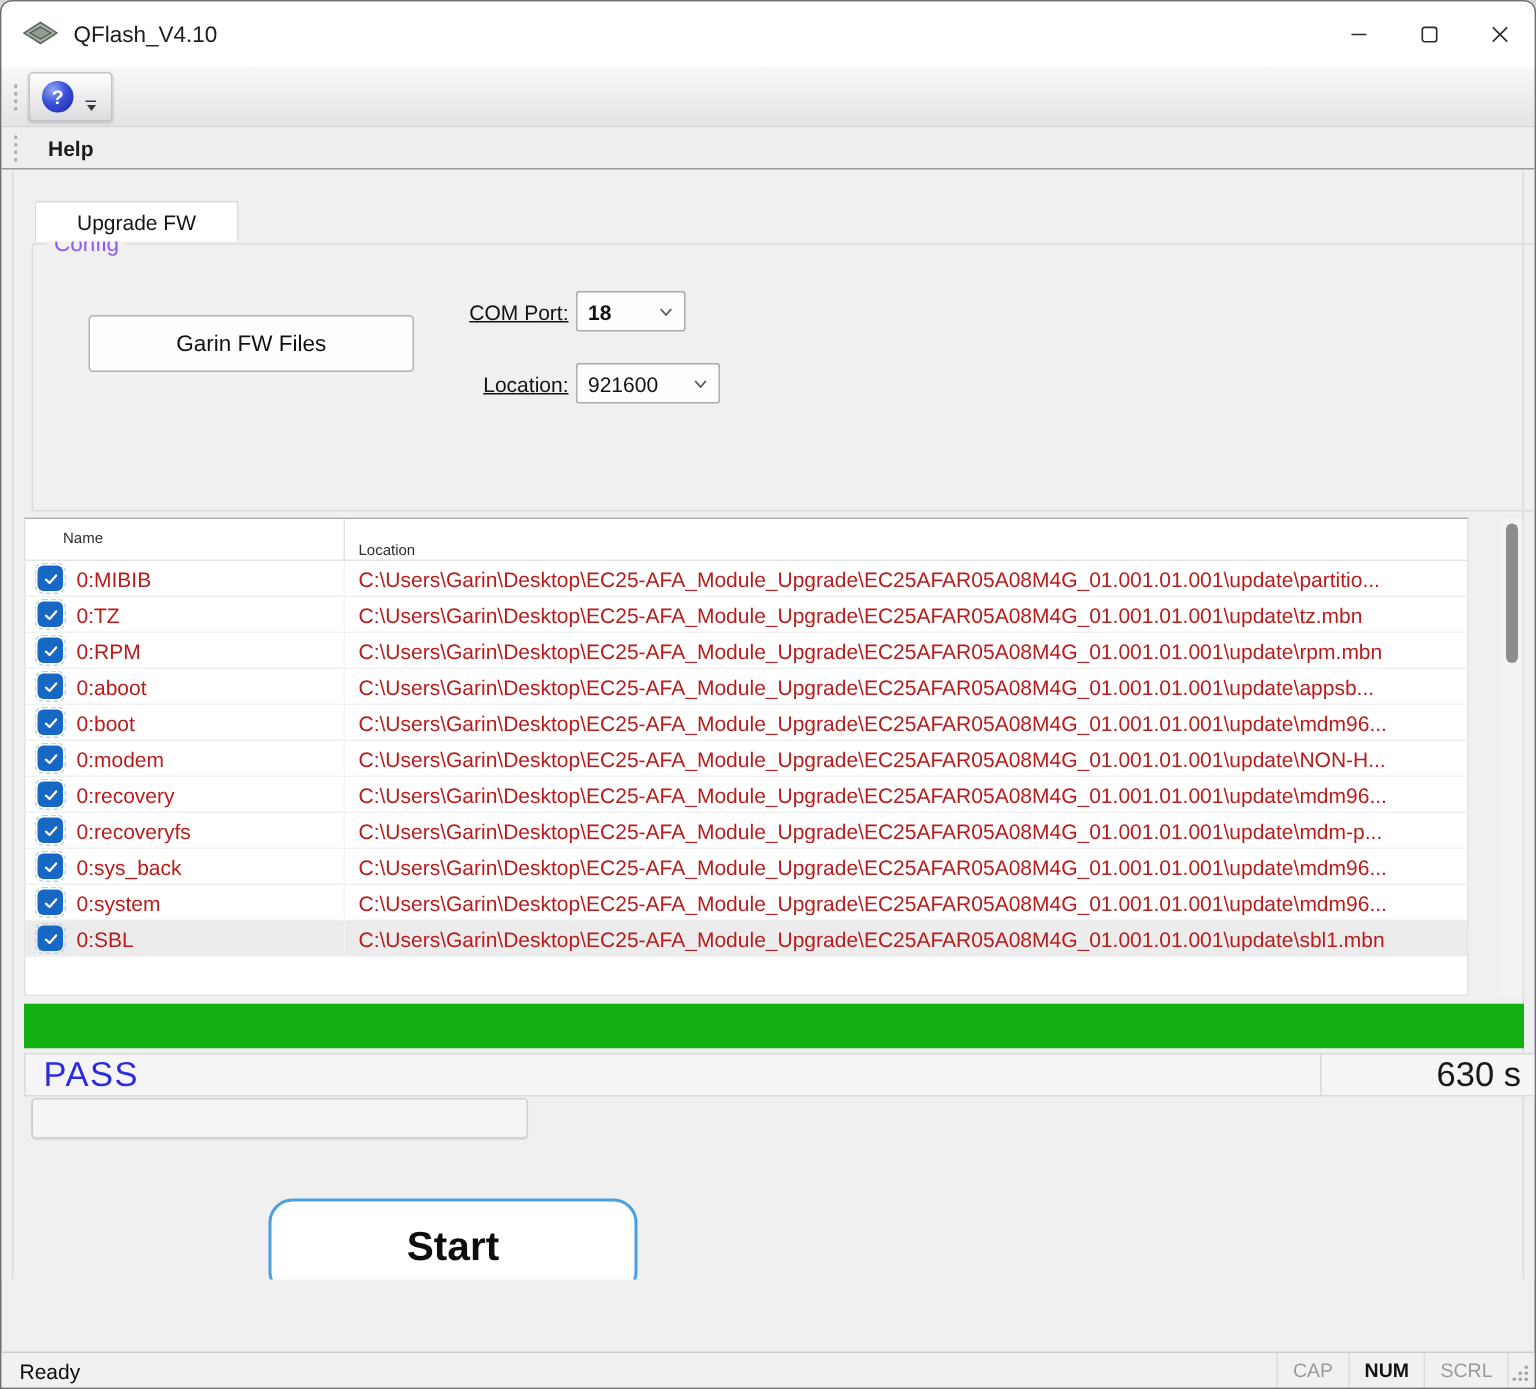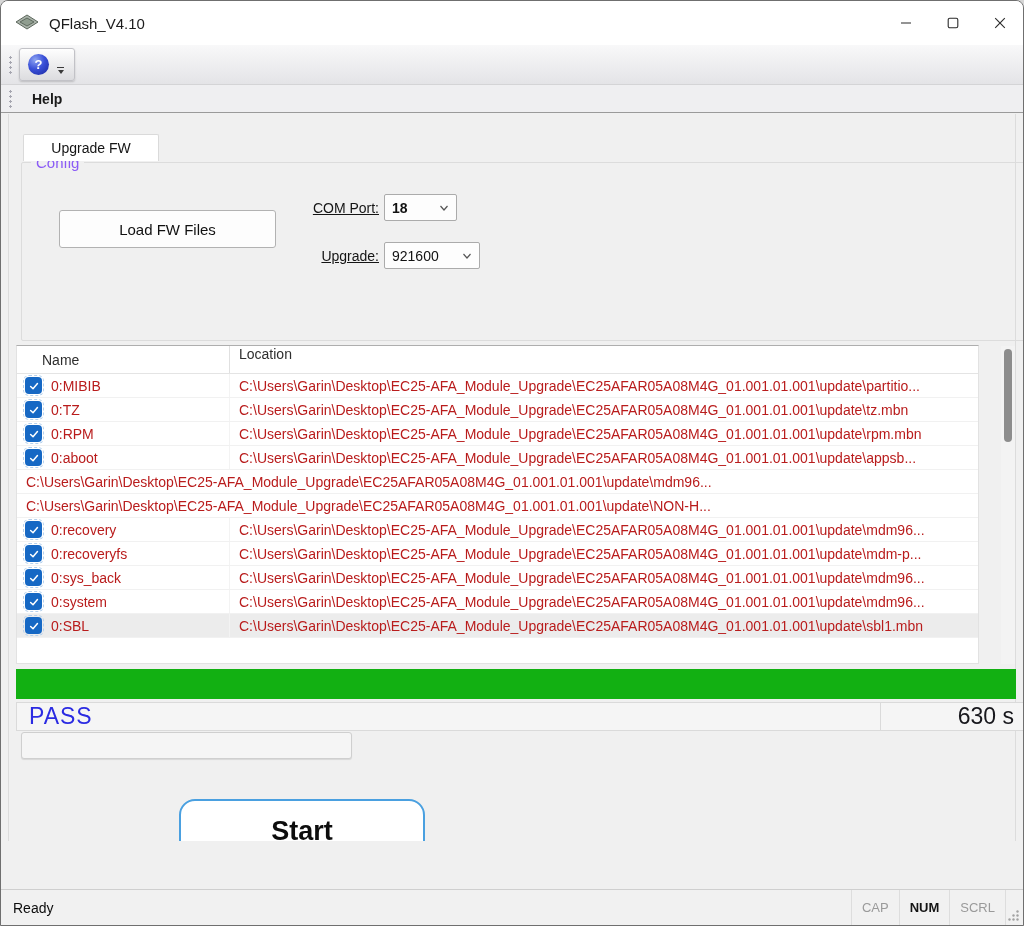--- a/index.html
+++ b/index.html
@@ -48,21 +48,21 @@
   .baud-label { left: 280px; top: 135px; width: 98px; }
 
   .combo { position: absolute; height: 27px; background: #fdfdfd; border: 1px solid #ababab; border-radius: 2px; display: flex; align-items: center; font-size: 14px; color: #111; }
   .combo-com  { left: 383px; top: 81px;  width: 73px; font-weight: bold; }
   .combo-baud { left: 383px; top: 129px; width: 96px; }
   .combo .val { margin-left: 7px; }
   .combo .chev { margin-left: auto; margin-right: 7px; width: 10px; height: 8px; flex: none; }
 
   
   .ftable { position: absolute; left: 15px; top: 232px; width: 963px; height: 319px; background: #ffffff; border: 1px solid #e2e2e2; border-top: 1px solid #aeaeae; overflow: hidden; }
-  .thead { display: flex; height: 28px; align-items: flex-start; border-bottom: 1px solid #e4e4e4; font-size: 14px; color: #2e2e2e; }
+  .thead { display: flex; height: 28px; align-items: flex-end; border-bottom: 1px solid #e4e4e4; font-size: 10px; color: #2e2e2e; }
   .th-name { width: 213px; padding-left: 25px; border-right: 1px solid #e0e0e0; height: 100%; display: flex; align-items: center; }
   .th-loc { padding-left: 9px; flex: 1; }
   .trow { display: flex; height: 24px; align-items: center; border-bottom: 1px solid #f1f1f1; font-size: 14px; color: #b91c1c; }
   .trow.selected { background: #ececec; }
   .cell-name { width: 213px; flex: none; display: flex; align-items: center; padding-left: 8px; border-right: 1px solid #f3f3f3; height: 100%; }
   .checkbox { width: 17px; height: 17px; border-radius: 4px; background: #1668c4; outline: 1px dashed #b5d0ec; outline-offset: 1px; display: flex; align-items: center; justify-content: center; flex: none; }
   .checkbox svg { width: 12px; height: 12px; }
   .row-name { margin-left: 9px; white-space: nowrap; }
   .cell-loc { padding-left: 9px; white-space: nowrap; overflow: hidden; }
 
@@ -76,21 +76,21 @@
   .progress-fill { height: 100%; }
   .pass-panel { position: absolute; left: 15px; top: 589px; width: 1000px; height: 29px; background: #f5f5f5; border: 1px solid #dadada; display: flex; align-items: center; }
   .pass-text { margin-left: 12px; font-size: 23px; letter-spacing: 1px; }
   .time-panel { position: absolute; left: 879px; top: 589px; width: 161px; height: 29px; background: #f5f5f5; border: 1px solid #dadada; display: flex; align-items: center; justify-content: flex-end; }
   .time-text { margin-right: 26px; font-size: 23px; color: #17171c; white-space: nowrap; }
   .mini-box { position: absolute; left: 20px; top: 619px; width: 331px; height: 27px; background: #f5f5f5; border: 1px solid #cfcfcf; border-radius: 3px; box-shadow: 0 1px 1px rgba(0,0,0,.10); }
 
   .start-btn { position: absolute; left: 178px; top: 686px; width: 246px; height: 65px; background: #ffffff; border: 2px solid #4aa0e0; border-radius: 16px; font-family: "Liberation Sans", sans-serif; font-size: 27px; font-weight: bold; color: #0d0d0d; }
 
   
-  .statusbar { height: 36px; flex: none; background: #f1f1f1; border-top: 1px solid #cfcfcf; display: flex; align-items: center; font-size: 14px; color: #0d0d0d; margin-top: 48px; }
+  .statusbar { height: 24px; flex: none; background: #f1f1f1; border-top: 1px solid #cfcfcf; display: flex; align-items: center; font-size: 14px; color: #0d0d0d; margin-top: 48px; }
   .ready { margin-left: 12px; }
   .indicators { margin-left: auto; display: flex; height: 100%; align-items: center; }
   .indicator { padding: 0 10px; height: 100%; display: flex; align-items: center; border-left: 1px solid #dddddd; font-size: 13px; color: #9a9a9a; }
   .indicator.active { color: #141414; font-weight: bold; }
   .resize-grip { width: 18px; height: 100%; display: flex; align-items: flex-end; justify-content: flex-end; padding: 0 3px 3px 0; border-left: 1px solid #dddddd; }
 </style>
 </head>
 <body>
 
 <div class="window">
@@ -139,31 +139,31 @@
 
   <div class="client">
     <div class="inner-frame"></div>
 
     <div class="tab">Upgrade FW</div>
 
     <div class="groupbox">
       <span class="groupbox-label">Config</span>
     </div>
 
-    <button class="load-btn">Load FW Files</button>
+    <button class="load-btn">Garin FW Files</button>
 
     <span class="field-label com-label">COM Port:</span>
     <div class="combo combo-com">
       <span class="val">18</span>
       <svg class="chev" viewBox="0 0 10 8">
           <polyline points="1.5,2 5,6 8.5,2" fill="none" stroke="#555" stroke-width="1.2"></polyline>
         </svg>
     </div>
 
-    <span class="field-label baud-label">Upgrade:</span>
+    <span class="field-label baud-label">Location:</span>
     <div class="combo combo-baud">
       <span class="val">921600</span>
       <svg class="chev" viewBox="0 0 10 8">
           <polyline points="1.5,2 5,6 8.5,2" fill="none" stroke="#555" stroke-width="1.2"></polyline>
         </svg>
     </div>
 
     <div class="ftable">
       <div class="thead">
         <div class="th-name">Name</div>
@@ -208,23 +208,39 @@
               <span class="checkbox" style="background: rgb(22, 104, 196);">
                 <svg viewBox="0 0 16 16">
                   <polyline points="3.5,8.6 6.7,11.6 12.6,4.8" fill="none" stroke="#ffffff" stroke-width="2" stroke-linecap="round" stroke-linejoin="round"></polyline>
                 </svg>
               </span>
               <span class="row-name">0:aboot</span>
             </div>
             <div class="cell-loc">C:\Users\Garin\Desktop\EC25-AFA_Module_Upgrade\EC25AFAR05A08M4G_01.001.01.001\update\appsb...</div>
           </div>
           <div class="trow">
+            <div class="cell-name">
+              <span class="checkbox" style="background: rgb(22, 104, 196);">
+                <svg viewBox="0 0 16 16">
+                  <polyline points="3.5,8.6 6.7,11.6 12.6,4.8" fill="none" stroke="#ffffff" stroke-width="2" stroke-linecap="round" stroke-linejoin="round"></polyline>
+                </svg>
+              </span>
+              <span class="row-name">0:boot</span>
+            </div>
             <div class="cell-loc">C:\Users\Garin\Desktop\EC25-AFA_Module_Upgrade\EC25AFAR05A08M4G_01.001.01.001\update\mdm96...</div>
           </div>
           <div class="trow">
+            <div class="cell-name">
+              <span class="checkbox" style="background: rgb(22, 104, 196);">
+                <svg viewBox="0 0 16 16">
+                  <polyline points="3.5,8.6 6.7,11.6 12.6,4.8" fill="none" stroke="#ffffff" stroke-width="2" stroke-linecap="round" stroke-linejoin="round"></polyline>
+                </svg>
+              </span>
+              <span class="row-name">0:modem</span>
+            </div>
             <div class="cell-loc">C:\Users\Garin\Desktop\EC25-AFA_Module_Upgrade\EC25AFAR05A08M4G_01.001.01.001\update\NON-H...</div>
           </div>
           <div class="trow">
             <div class="cell-name">
               <span class="checkbox" style="background: rgb(22, 104, 196);">
                 <svg viewBox="0 0 16 16">
                   <polyline points="3.5,8.6 6.7,11.6 12.6,4.8" fill="none" stroke="#ffffff" stroke-width="2" stroke-linecap="round" stroke-linejoin="round"></polyline>
                 </svg>
               </span>
               <span class="row-name">0:recovery</span>

